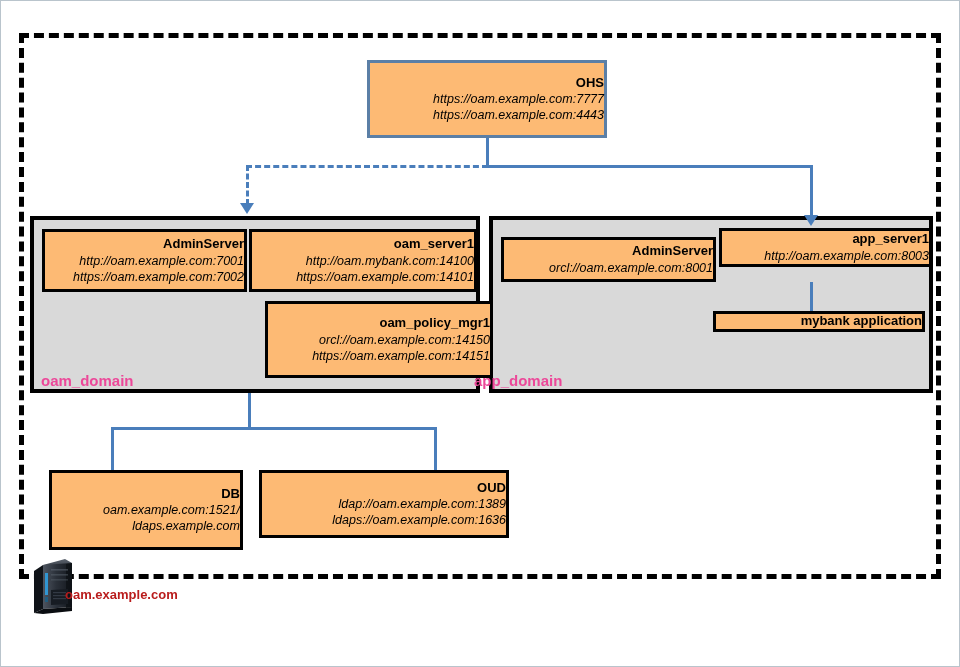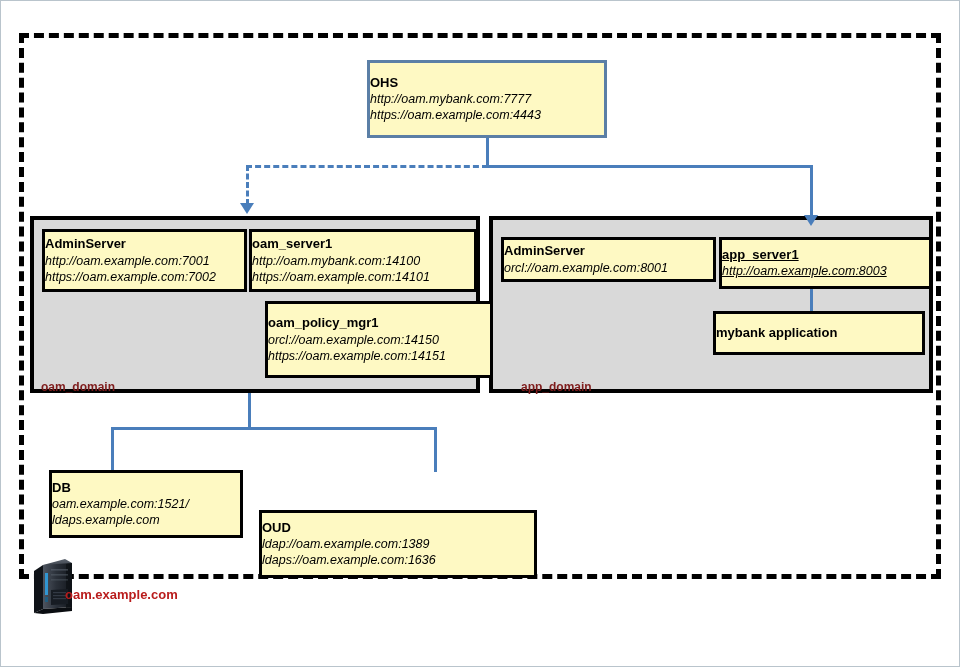--- a/index.html
+++ b/index.html
@@ -27,25 +27,25 @@
     width: 922px;
     height: 546px;
     box-sizing: border-box;
     border: 5px dashed #000000;
     background: transparent;
   }
   
   .node {
     position: absolute;
     box-sizing: border-box;
-    background: #fef9c3;
+    background: #fdba74;
     border: 3px solid #000000;
     display: flex;
     flex-direction: column;
-    align-items: flex-start;
+    align-items: flex-end;
     justify-content: center;
     text-align: center;
     line-height: 1.28;
     z-index: 6;
   }
   .node .title {
     font-weight: bold;
     font-size: 13px;
     color: #000000;
     white-space: nowrap;
@@ -64,25 +64,24 @@
   .domain {
     position: absolute;
     box-sizing: border-box;
     background: #d9d9d9;
     border: 4px solid #000000;
     z-index: 2;
   }
   .domain-label {
     position: absolute;
     font-weight: bold;
-    font-size: 12px;
-    color: #7f1d1d;
+    font-size: 15px;
+    color: #ec4899;
     z-index: 7;
     white-space: nowrap;
-    margin-top: 8px;
   }
   
   .vline {
     position: absolute;
     width: 3px;
     background: #4a7ebb;
     z-index: 4;
   }
   .hline {
     position: absolute;
@@ -133,21 +132,21 @@
 </style>
 </head>
 <body>
 
 <div id="page">
 
   <div id="host-frame"></div>
 
   <div class="node" id="node-ohs" style="left:366px; top:59px; width:240px; height:78px;">
     <div class="title">OHS</div>
-    <div class="url">http://oam.mybank.com:7777</div>
+    <div class="url">https://oam.example.com:7777</div>
     <div class="url">https://oam.example.com:4443</div>
   </div>
 
   <div class="vline" style="left:485px; top:137px; height:29px;"></div>
 
   <div class="hline" style="left:485px; top:164px; width:327px;"></div>
 
   <div class="vline" style="left:809px; top:164px; height:52px;"></div>
   <div class="arrowhead" style="left:803px; top:214px;"></div>
 
@@ -171,50 +170,50 @@
     <div class="url">https://oam.example.com:14101</div>
   </div>
 
   <div class="node" style="left:264px; top:300px; width:228px; height:77px;">
     <div class="title">oam_policy_mgr1</div>
     <div class="url">orcl://oam.example.com:14150</div>
     <div class="url">https://oam.example.com:14151</div>
   </div>
 
   <div class="domain" id="domain-app" style="left:488px; top:215px; width:444px; height:177px;"></div>
-  <div class="domain-label" style="left:520px; top:371px;">app_domain</div>
+  <div class="domain-label" style="left:473px; top:371px;">app_domain</div>
 
   <div class="node" style="left:500px; top:236px; width:215px; height:45px;">
     <div class="title">AdminServer</div>
     <div class="url">orcl://oam.example.com:8001</div>
   </div>
 
-  <div class="node" style="left:718px; top:236px; width:213px; height:52px;text-decoration:underline;">
+  <div class="node" style="left:718px; top:227px; width:213px; height:39px;">
     <div class="title">app_server1</div>
     <div class="url">http://oam.example.com:8003</div>
   </div>
 
   <div class="vline" style="left:809px; top:281px; height:30px;"></div>
 
-  <div class="node" style="left:712px; top:310px; width:212px; height:44px;">
+  <div class="node" style="left:712px; top:310px; width:212px; height:21px;">
     <div class="title">mybank application</div>
   </div>
 
   <div class="vline" style="left:247px; top:392px; height:36px;"></div>
   <div class="hline" style="left:110px; top:426px; width:326px;"></div>
   <div class="vline" style="left:110px; top:426px; height:45px;"></div>
   <div class="vline" style="left:433px; top:426px; height:45px;"></div>
 
-  <div class="node" style="left:48px; top:469px; width:194px; height:68px;">
+  <div class="node" style="left:48px; top:469px; width:194px; height:80px;">
     <div class="title">DB</div>
     <div class="url">oam.example.com:1521/</div>
     <div class="url">ldaps.example.com</div>
   </div>
 
-  <div class="node" style="left:258px; top:469px; width:278px; height:68px;margin-top:40px;">
+  <div class="node" style="left:258px; top:469px; width:250px; height:68px;">
     <div class="title">OUD</div>
     <div class="url">ldap://oam.example.com:1389</div>
     <div class="url">ldaps://oam.example.com:1636</div>
   </div>
 
   <svg id="host-icon" viewBox="0 0 44 58">
     <defs>
       <linearGradient id="towerFront" x1="0" y1="0" x2="1" y2="0">
         <stop offset="0%" stop-color="#4e5560"></stop>
         <stop offset="45%" stop-color="#2b313a"></stop>

